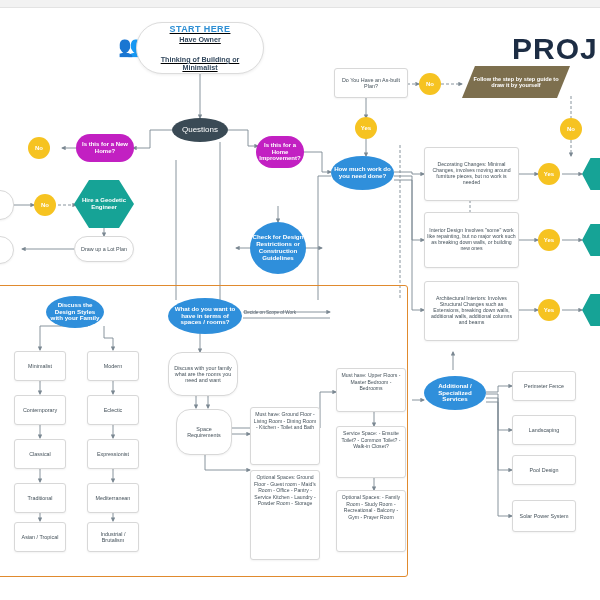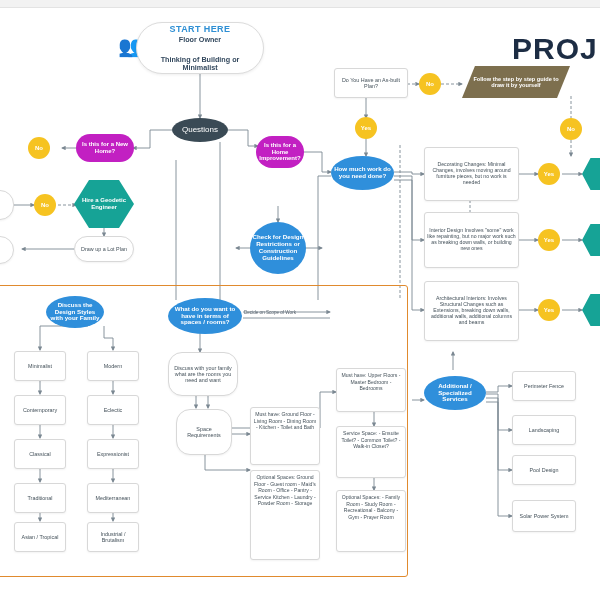--- a/index.html
+++ b/index.html
@@ -12,21 +12,21 @@
   #canvas{position:absolute;inset:0;width:600px;height:600px;}
   .topbar{position:absolute;left:0;top:0;width:600px;height:7px;background:#f2f2f2;border-bottom:1px solid #e3e3e3;}
 
   
   .node{position:absolute;box-sizing:border-box;display:flex;align-items:center;justify-content:center;text-align:center;}
   .t{display:block;width:100%;line-height:1.12;}
 
   .start{
     background:#ffffff;border:1px solid #dcdcdc;border-radius:26px;
     box-shadow:0 1px 3px rgba(0,0,0,.07);
-    flex-direction:column;padding:20px 6px;
+    flex-direction:column;padding:20px 6px;text-decoration:underline;
   }
   .start .hdr{color:#2e8fd4;font-weight:bold;font-size:9px;letter-spacing:.4px;}
   .start .sub{color:#34495e;font-weight:bold;font-size:7.2px;margin-top:2px;}
   .blue{background:#2f8fdb;color:#fff;border-radius:50%;font-size:6.2px;font-weight:bold;padding:2px;}
   .dark{background:#3a4a55;color:#fff;border-radius:50%;font-size:8px;font-weight:normal;}
   .magenta{background:#c220c2;color:#fff;border-radius:22px;font-size:6px;font-weight:bold;padding:2px;}
   .yellow{background:#f6c321;color:#fff;border-radius:50%;font-size:6px;font-weight:bold;}
   .teal{background:#16a396;color:#fff;font-size:6px;font-weight:bold;
         clip-path:polygon(25% 0,75% 0,100% 50%,75% 100%,25% 100%,0 50%);padding:2px 4px;}
   .para{background:#7d6f4e;color:#fff;font-size:5.6px;font-weight:bold;
@@ -148,21 +148,21 @@
   </g>
 </svg>
 
 <div class="orangeframe" style="left:-6px;top:285px;width:412px;height:290px;"></div>
 
 <div class="title" style="left:512px;top:32px;">PROJ</div>
 
 <div class="people" style="left:118px;top:36px;">👥</div>
 <div class="node start" style="left:136px;top:22px;width:128px;height:52px;">
   <span class="hdr t">START HERE</span>
-  <span class="sub t">Floor Owner</span>
+  <span class="sub t">Have Owner</span>
   <span class="sub t" style="margin-top:12px;">Thinking of Building or</span>
   <span class="sub t" style="margin-top:0;">Minimalist</span>
 </div>
 
 <div class="node dark" style="left:172px;top:118px;width:56px;height:24px;">
   <span class="t">Questions</span>
 </div>
 
 <div class="node magenta" style="left:76px;top:134px;width:58px;height:28px;">
   <span class="t">Is this for a New Home?</span>

